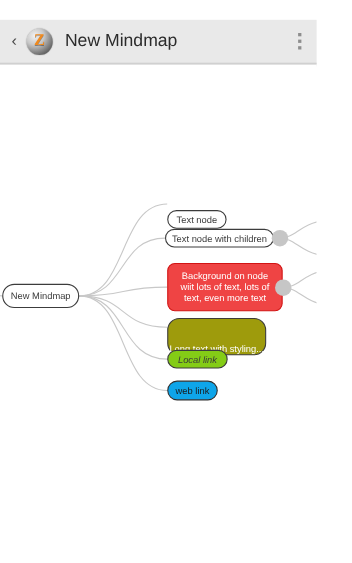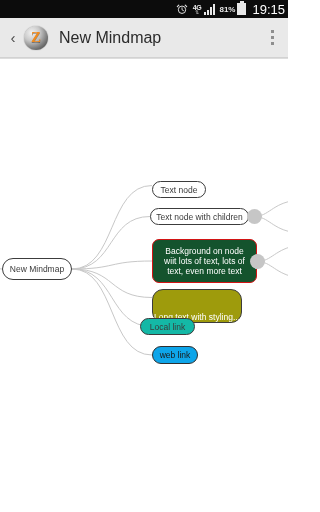--- a/index.html
+++ b/index.html
@@ -105,43 +105,20 @@
   .handle {
     position: absolute; width: 15px; height: 15px;
     border-radius: 50%; background: #c6c6c6;
   }
 </style>
 </head>
 <body>
 
 <div id="app">
 
-  <div class="statusbar">
-    <span class="sb-item sb-alarm">
-      <svg width="12" height="12" viewBox="0 0 24 24" aria-hidden="true">
-        <circle cx="12" cy="13.5" r="7.4" fill="none" stroke="#e8e8e8" stroke-width="1.9"></circle>
-        <path d="M12 9.5 V13.6 L15 15.2" fill="none" stroke="#e8e8e8" stroke-width="1.8" stroke-linecap="round"></path>
-        <path d="M5.6 4.4 L2.6 7.2" stroke="#e8e8e8" stroke-width="2.2" stroke-linecap="round"></path>
-        <path d="M18.4 4.4 L21.4 7.2" stroke="#e8e8e8" stroke-width="2.2" stroke-linecap="round"></path>
-      </svg>
-    </span>
-    <span class="sb-item sb-net">
-      <span class="sb-net-label">4G</span>
-      <span class="sb-net-arrows">⇅</span>
-    </span>
-    <span class="sb-signal">
-      <i></i>
-        <i></i>
-        <i></i>
-        <i></i>
-    </span>
-    <span class="sb-batt-pct">81%</span>
-    <span class="sb-batt"></span>
-    <span class="sb-clock">19:15</span>
-  </div>
 
   <div class="actionbar">
     <div class="ab-back">‹</div>
     <div class="ab-logo">
       <span>Z</span>
     </div>
     <div class="ab-title">New Mindmap</div>
     <div class="ab-spacer"></div>
     <div class="ab-overflow">
       <i></i>
@@ -162,35 +139,35 @@
         <path d="M 257.5 202.5 C 271.5 202.5, 275.5 189.5, 297.5 186.5" fill="none" stroke="#c8c8c8" stroke-width="1"></path>
         <path d="M 257.5 202.5 C 271.5 202.5, 275.5 215.5, 297.5 218.5" fill="none" stroke="#c8c8c8" stroke-width="1"></path>
         <path d="M 72 210 C 116 210, 108 238.5, 152 238.5" fill="none" stroke="#c8c8c8" stroke-width="1"></path>
         <path d="M 72 210 C 116 210, 108 267.5, 152 267.5" fill="none" stroke="#c8c8c8" stroke-width="1"></path>
         <path d="M 72 210 C 116 210, 108 296, 152 296" fill="none" stroke="#c8c8c8" stroke-width="1"></path>
       </svg>
     <div id="node-layer">
         <div class="node plain" style="left: 2px; top: 199px; width: 70px; min-height: 22px; background: rgb(255, 255, 255); color: rgb(58, 58, 58); border: 1px solid rgb(60, 60, 60);">
           <span style="padding: 0px 6px;">New Mindmap</span>
         </div>
-        <div class="node plain" style="left: 152px; top: 122px; width: 54px; min-height: 17px; background: rgb(255, 255, 255); color: rgb(58, 58, 58); border: 1px solid rgb(60, 60, 60); align-items: center;">
+        <div class="node plain" style="left: 152px; top: 132px; width: 54px; min-height: 17px; background: rgb(255, 255, 255); color: rgb(58, 58, 58); border: 1px solid rgb(60, 60, 60); align-items: center;">
           <span style="padding: 0px 6px;">Text node</span>
         </div>
         <div class="node plain" style="left: 150px; top: 149px; width: 99px; min-height: 17px; background: rgb(255, 255, 255); color: rgb(58, 58, 58); border: 1px solid rgb(60, 60, 60);">
           <span style="padding: 0px 4px;">Text node with children</span>
         </div>
         <div class="handle" style="left: 247px; top: 150px;"></div>
-        <div class="node wrap" style="left: 152px; top: 180px; width: 105px; min-height: 44px; background: #14532d; color: rgb(255, 255, 255); border: 1px solid rgb(210, 20, 20);">
+        <div class="node wrap" style="left: 152px; top: 180px; width: 105px; min-height: 44px; background: #ef4444; color: rgb(255, 255, 255); border: 1px solid rgb(210, 20, 20);">
           <span style="padding: 0px 6px;">Background on node wiit lots of text, lots of text, even more text</span>
         </div>
         <div class="handle" style="left: 250px; top: 195px;"></div>
         <div class="node plain" style="left: 152px; top: 230px; width: 90px; min-height: 17px; background: rgb(158, 155, 12); color: rgb(255, 255, 255); border: 1px solid rgb(60, 60, 60);">
           <span style="padding: 0px 6px; margin-top: 22px;">Long text with styling...</span>
         </div>
-        <div class="node plain" style="left: 140px; top: 259px; width: 55px; min-height: 17px; background: #14b8a6; color: rgb(58, 58, 58); border: 1px solid rgb(60, 60, 60);">
+        <div class="node plain" style="left: 152px; top: 259px; width: 55px; min-height: 17px; background: #84cc16; color: rgb(58, 58, 58); border: 1px solid rgb(60, 60, 60); font-style: italic;">
           <span style="padding: 0px 6px;">Local link</span>
         </div>
         <div class="node plain" style="left: 152px; top: 287px; width: 46px; min-height: 18px; background: #0ea5e9; color: rgb(26, 26, 26); border: 1px solid rgb(47, 47, 47);">
           <span style="padding: 0px 6px;">web link</span>
         </div>
       </div>
   </div>
 
 </div>
 

